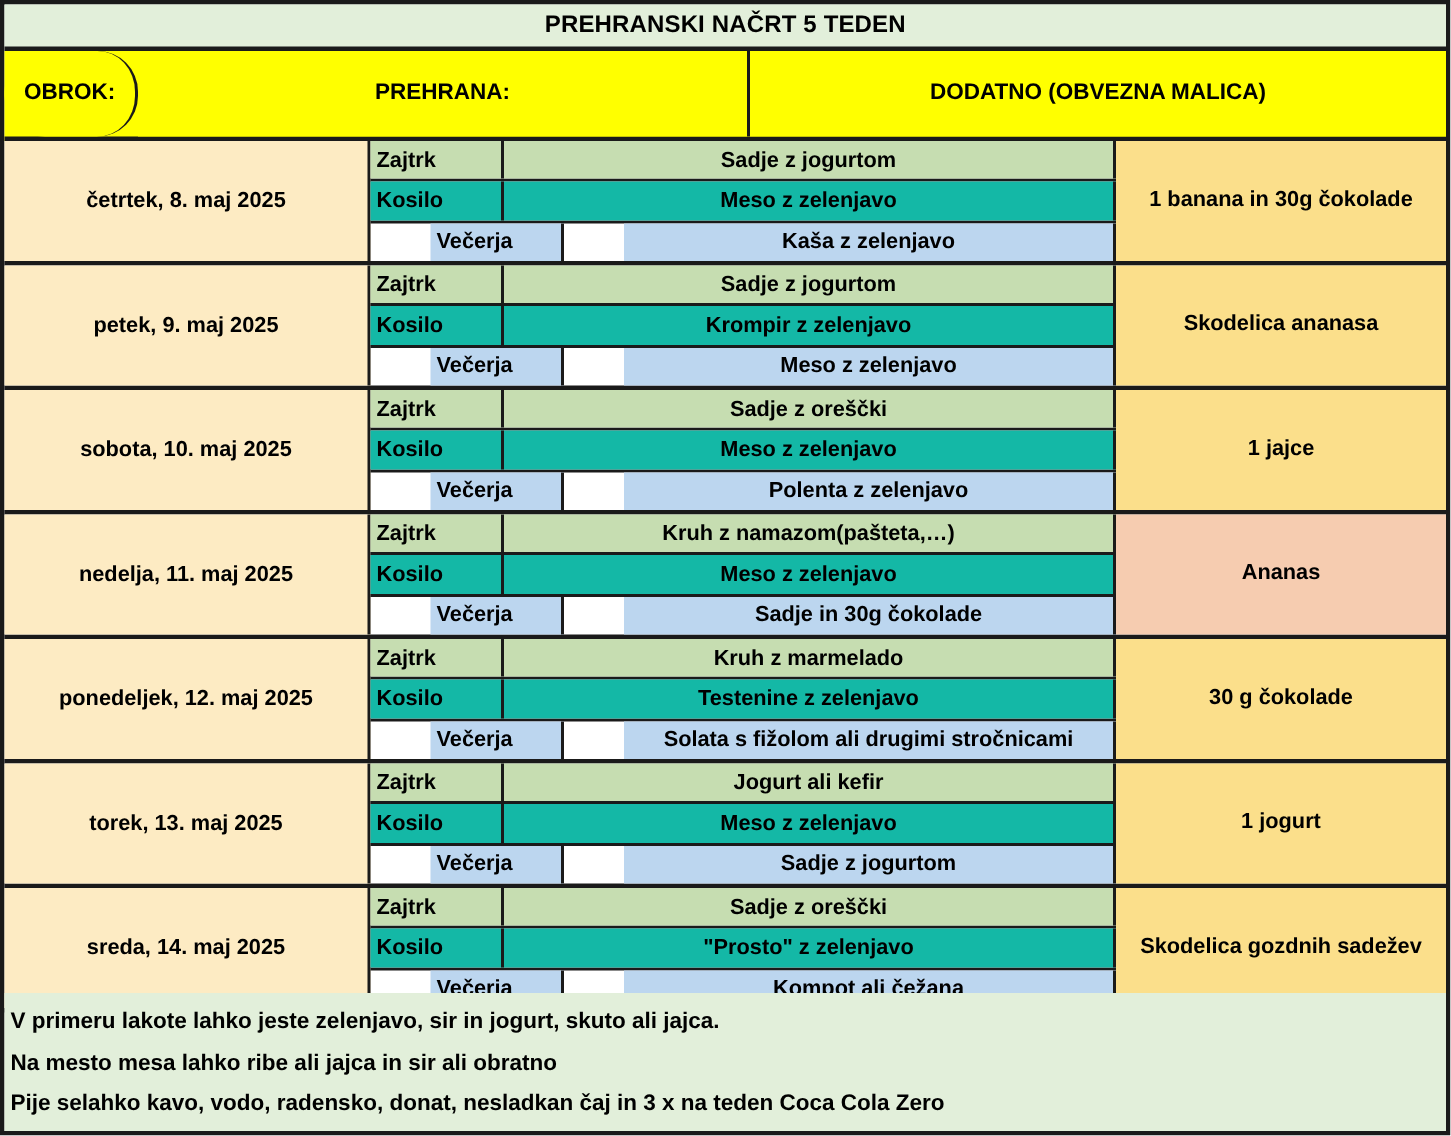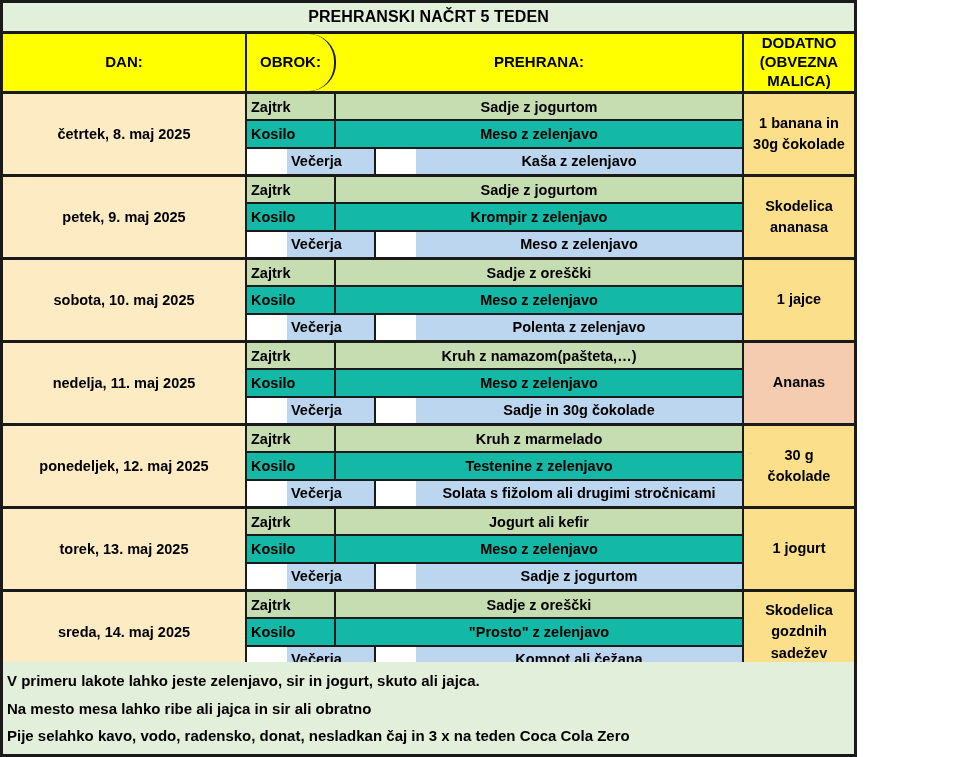--- a/index.html
+++ b/index.html
@@ -9,21 +9,21 @@
     background: #ffffff;
   }
   body {
     width: 967px;
     height: 757px;
     overflow: hidden;
     font-family: "Liberation Sans", sans-serif;
   }
 
   .sheet {
-    width: 857px;
+    width: 967px;
     height: 757px;
     box-sizing: border-box;
     border: 3px solid #1a1a1a;
     display: flex;
     flex-direction: column;
     background: #ffffff;
   }
 
   
   .title-row {
@@ -187,21 +187,20 @@
 </head>
 <body>
 
 <div class="sheet">
 
   <div class="title-row">
     <span class="title-text">PREHRANSKI NAČRT 5 TEDEN</span>
   </div>
 
   <div class="header-row">
-    <div class="header-cell col-day">DAN:</div>
     <div class="header-cell col-meal">OBROK:</div>
     <div class="header-cell col-food">PREHRANA:</div>
     <div class="header-cell col-extra">DODATNO (OBVEZNA MALICA)</div>
   </div>
 
   <div class="body-area">
 
     <div class="day-block">
       <div class="day-cell col-day">četrtek, 8. maj 2025</div>
       <div class="meals-wrap">

